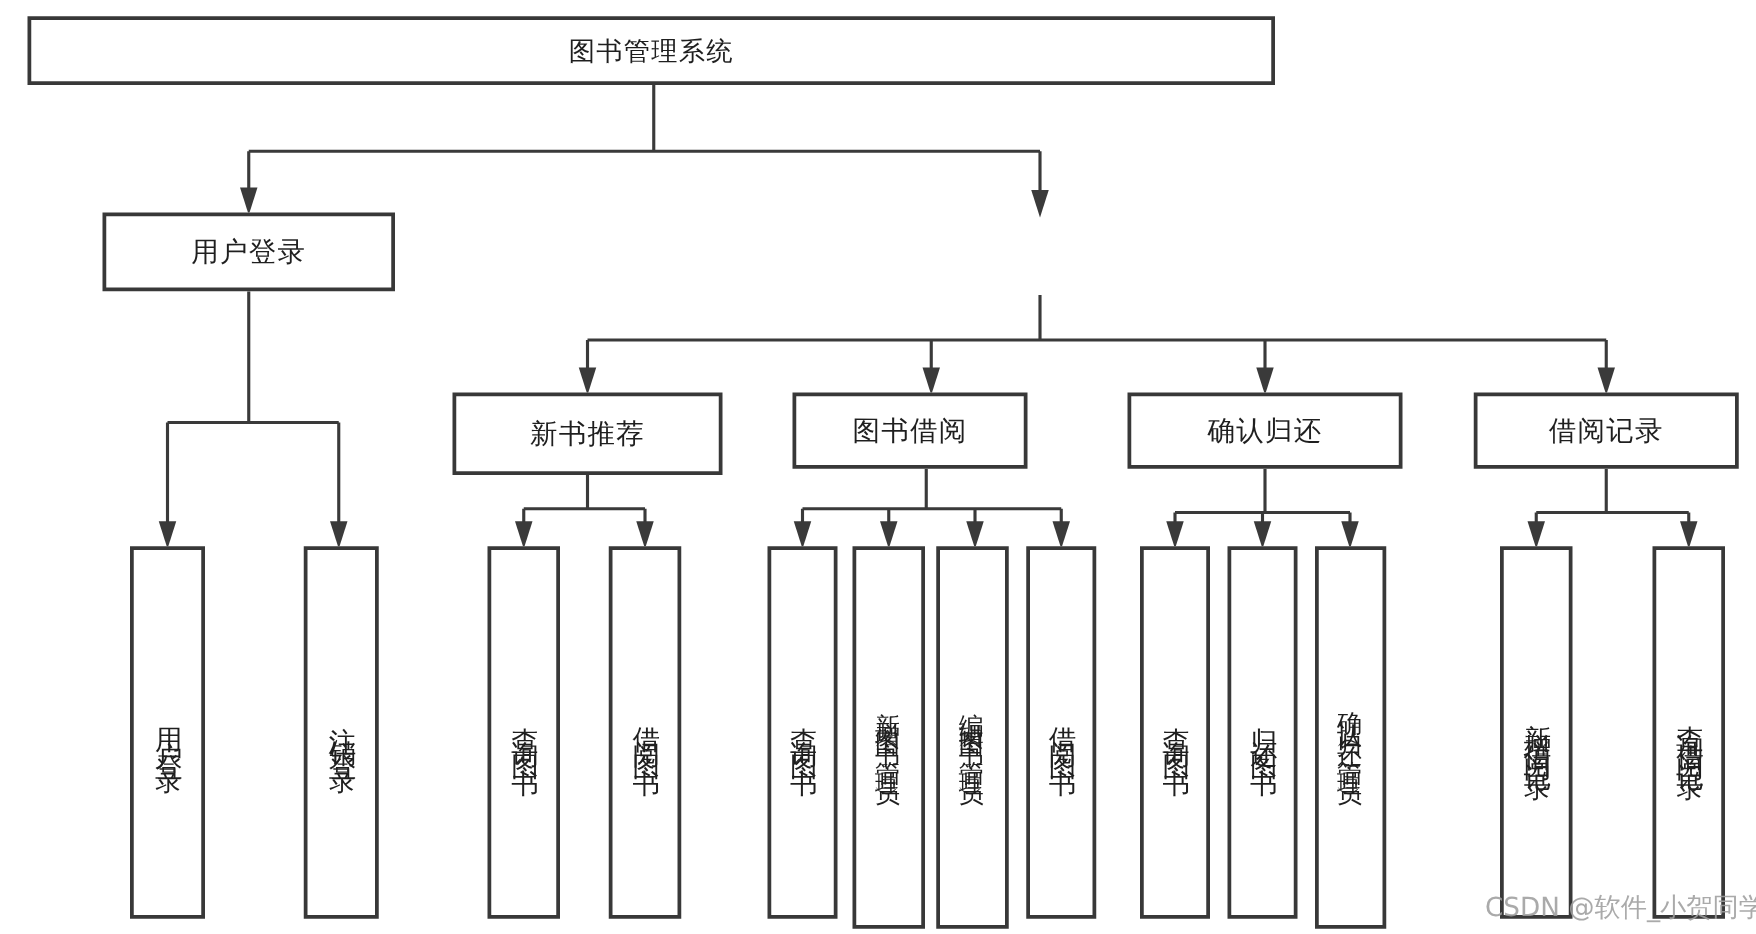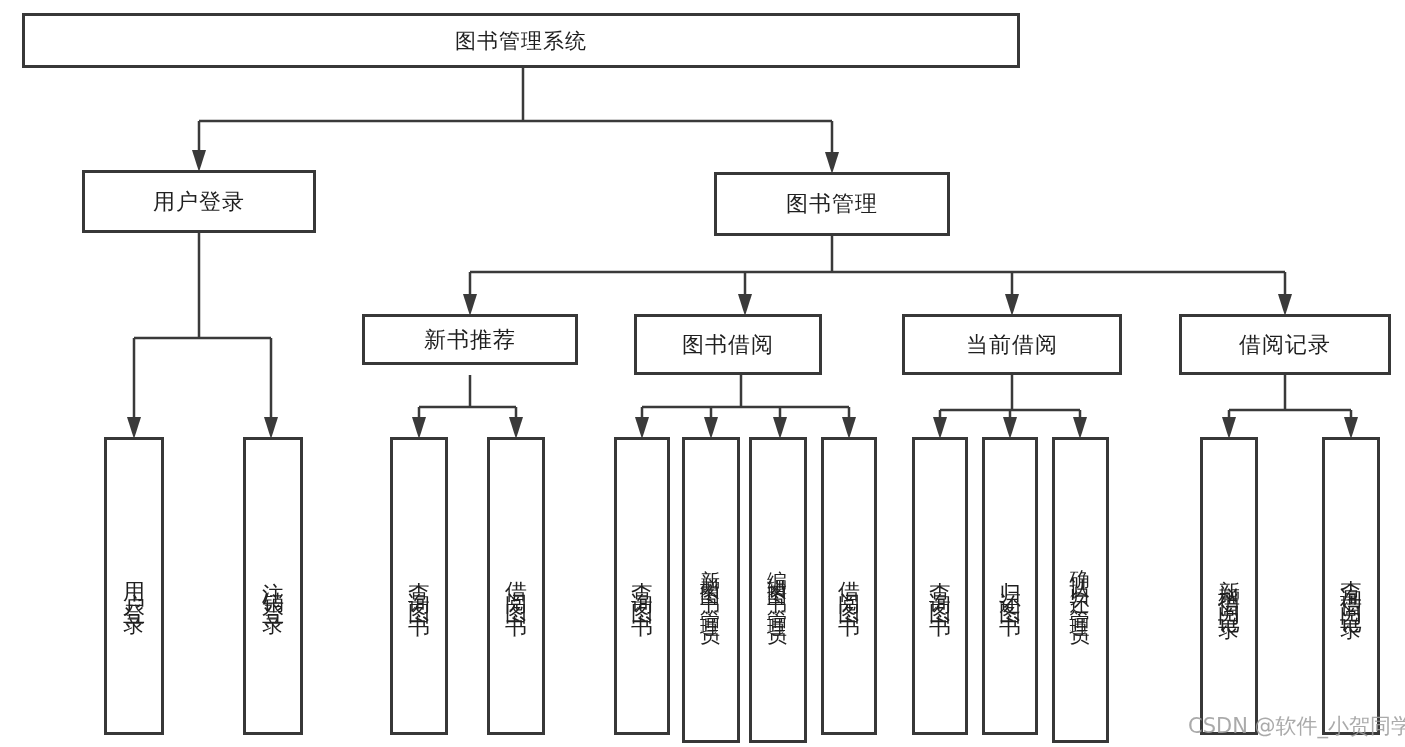--- a/index.html
+++ b/index.html
@@ -93,32 +93,29 @@
     </g>
   </svg>
 
   <div class="box" style="left:22px;top:13px;width:998px;height:55px;">
     <span class="hlabel root-label">图书管理系统</span>
   </div>
 
   <div class="box" style="left:82px;top:170px;width:234px;height:63px;">
     <span class="hlabel">用户登录</span>
   </div>
-  <div class="box" style="left:714px;top:172px;width:236px;height:64px;">
-    <span class="hlabel">图书管理</span>
-  </div>
 
-  <div class="box" style="left:362px;top:314px;width:216px;height:51px;">
+  <div class="box" style="left:362px;top:314px;width:216px;height:66px;">
     <span class="hlabel">新书推荐</span>
   </div>
   <div class="box" style="left:634px;top:314px;width:188px;height:61px;">
     <span class="hlabel">图书借阅</span>
   </div>
   <div class="box" style="left:902px;top:314px;width:220px;height:61px;">
-    <span class="hlabel">当前借阅</span>
+    <span class="hlabel">确认归还</span>
   </div>
   <div class="box" style="left:1179px;top:314px;width:212px;height:61px;">
     <span class="hlabel">借阅记录</span>
   </div>
 
   <div class="box" style="left:104px;top:437px;width:60px;height:298px;">
     <span class="vtext">用户登录</span>
   </div>
   <div class="box" style="left:243px;top:437px;width:60px;height:298px;">
     <span class="vtext">注销登录</span>

